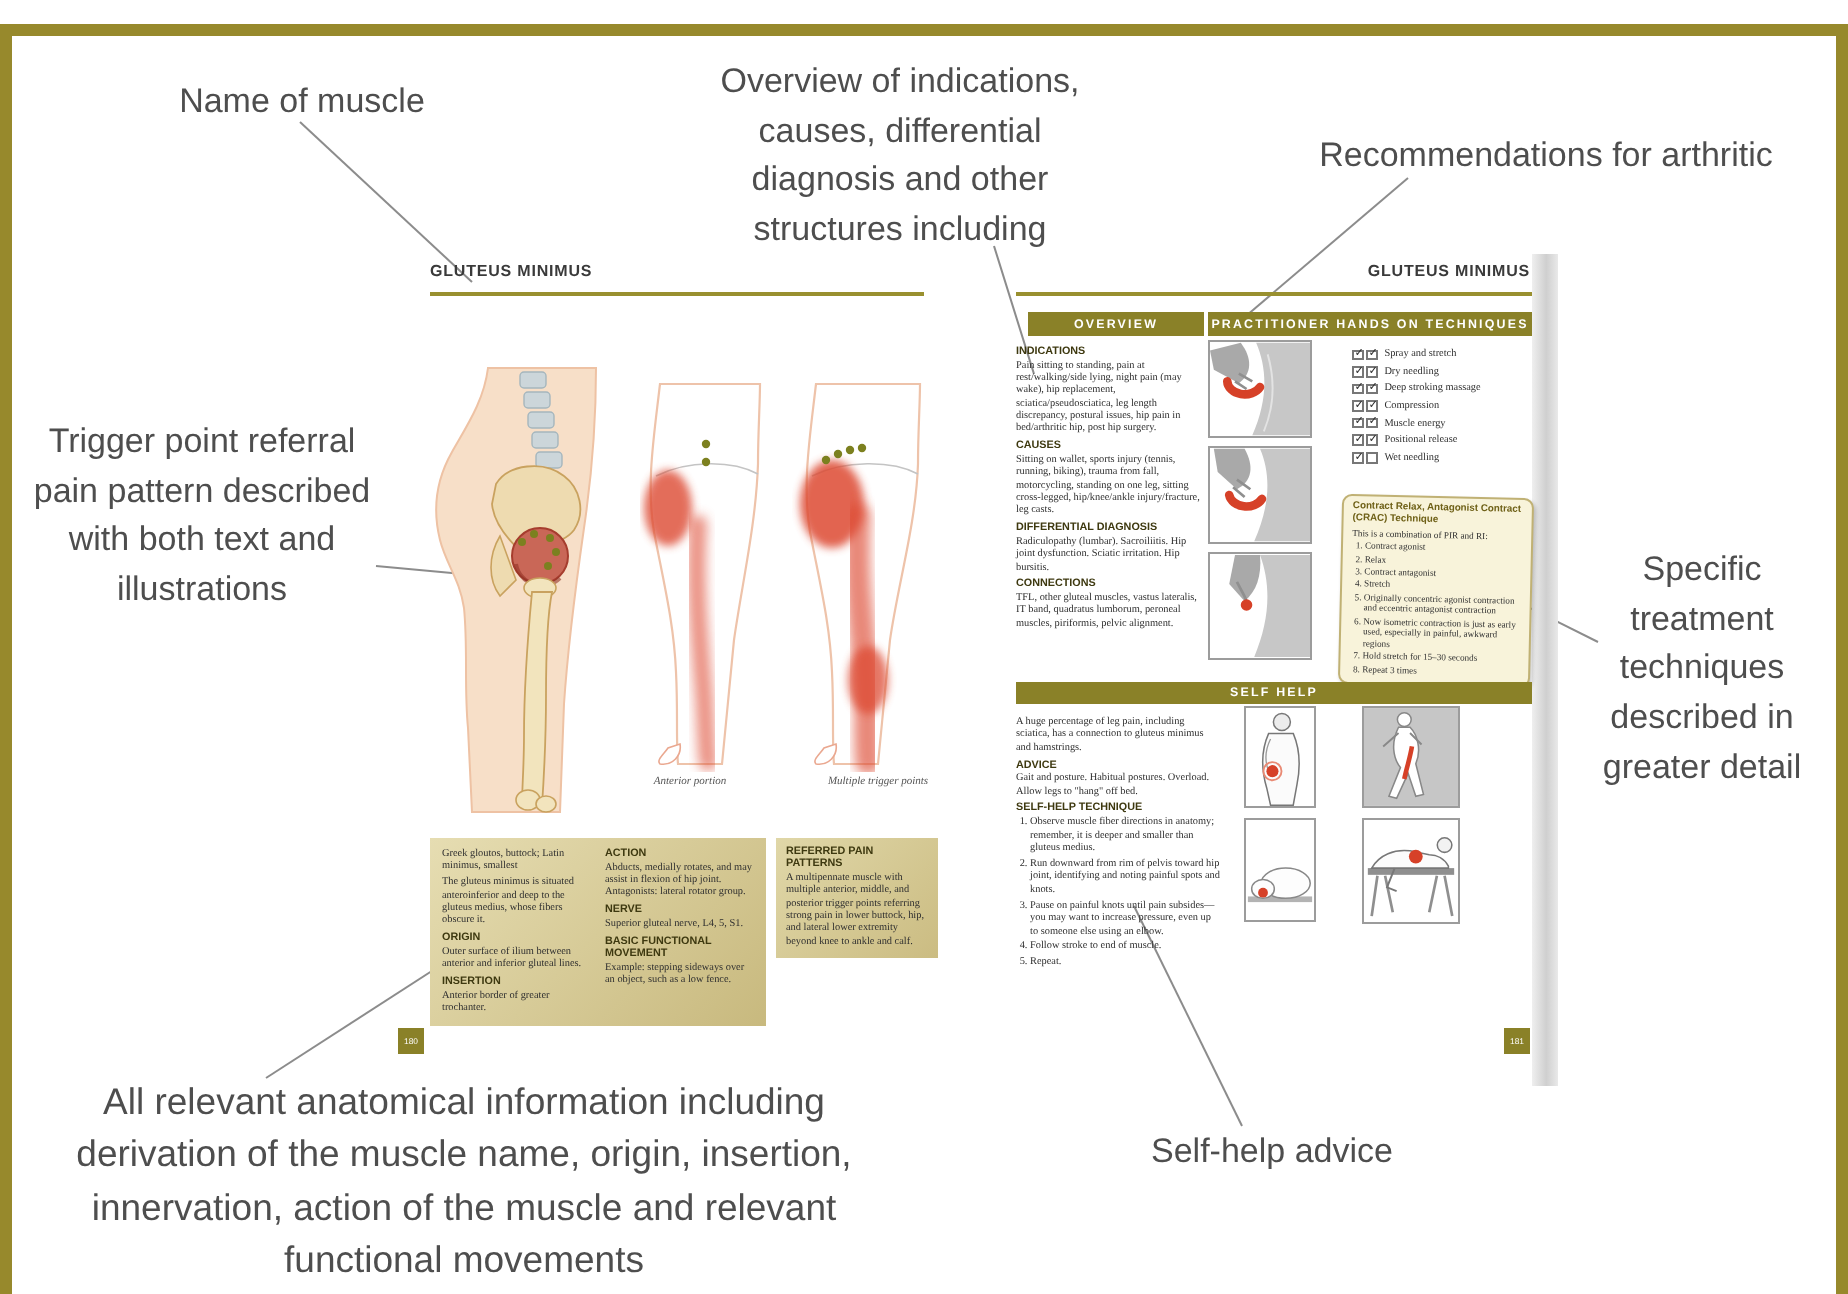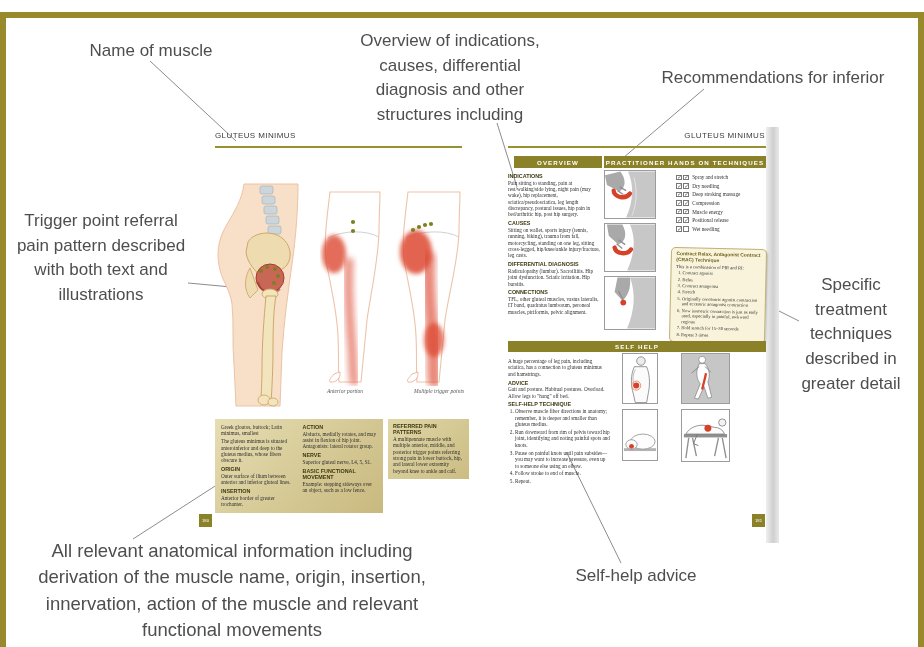--- a/index.html
+++ b/index.html
@@ -5,21 +5,21 @@
   html,body{margin:0;padding:0;background:#fff;}
   .canvas{position:relative;width:924px;height:647px;background:#ffffff;overflow:hidden;
           font-family:"Liberation Sans",sans-serif;margin-top:12px;}
   .frame{position:absolute;inset:0;border:6px solid #97892c;pointer-events:none;z-index:60;}
   .lines{position:absolute;left:0;top:0;z-index:1;}
   
   .ann{position:absolute;color:#4e4e4e;font-size:17px;line-height:1.45;text-align:center;z-index:5;}
   .ann-big{font-size:18.5px;line-height:1.42;}
   
   .bk{font-family:"Liberation Serif",serif;color:#2f2f2f;}
-  .phead{position:absolute;font-weight:normal;font-size:8px;letter-spacing:.4px;color:#3a3a3a;z-index:4;}
+  .phead{position:absolute;font-weight:bold;font-size:8px;letter-spacing:.4px;color:#3a3a3a;z-index:4;}
   .rule{position:absolute;height:1.6px;background:#99902f;z-index:4;}
   .bar{position:absolute;background:#8a8128;color:#fff;font-weight:bold;letter-spacing:1.1px;
        font-size:6.2px;display:flex;align-items:center;justify-content:center;z-index:4;}
   .bh{font-family:"Liberation Sans",sans-serif;font-weight:bold;font-size:5.4px;color:#3e3910;
       margin:2.5px 0 .5px;line-height:1.15;}
   .bp{font-size:5.2px;line-height:1.22;margin:0 0 1.5px;}
   .col-abs{position:absolute;z-index:4;}
   .infobox{position:absolute;left:215px;top:407px;width:168px;height:94px;z-index:3;
            background:linear-gradient(135deg,#e6ddb2,#c8b97e);display:flex;gap:7px;
            padding:5px 6px;box-sizing:border-box;}
@@ -83,21 +83,21 @@
       <line x1="188" y1="271" x2="253" y2="277"></line>
       <line x1="799" y1="309" x2="757" y2="288"></line>
       <line x1="133" y1="527" x2="226" y2="467"></line>
       <line x1="621" y1="551" x2="567" y2="441"></line>
     </g>
   </svg>
 
   
   <div class="ann" style="left:86px;top:27px;width:130px;">Name of muscle</div>
   <div class="ann" style="left:350px;top:17px;width:200px;">Overview of indications, causes, differential diagnosis and other structures including</div>
-  <div class="ann" style="left:640px;top:54px;width:266px;white-space:nowrap;">Recommendations for inferior</div>
+  <div class="ann" style="left:640px;top:54px;width:266px;white-space:nowrap;">Recommendations for arthritic</div>
   <div class="ann" style="left:790px;top:261px;width:122px;">Specific treatment techniques described in greater detail</div>
   <div class="ann" style="left:16px;top:197px;width:170px;">Trigger point referral pain pattern described with both text and illustrations</div>
   <div class="ann" style="left:566px;top:552px;width:140px;white-space:nowrap;">Self-help advice</div>
   <div class="ann ann-big" style="left:22px;top:526px;width:420px;">All relevant anatomical information including derivation of the muscle name, origin, insertion, innervation, action of the muscle and relevant functional movements</div>
 
   
   <div style="display:contents">
     <div class="phead" style="left:215px;top:119px;">GLUTEUS MINIMUS</div>
     <div class="rule" style="left:215px;top:134px;width:247px;"></div>
 

